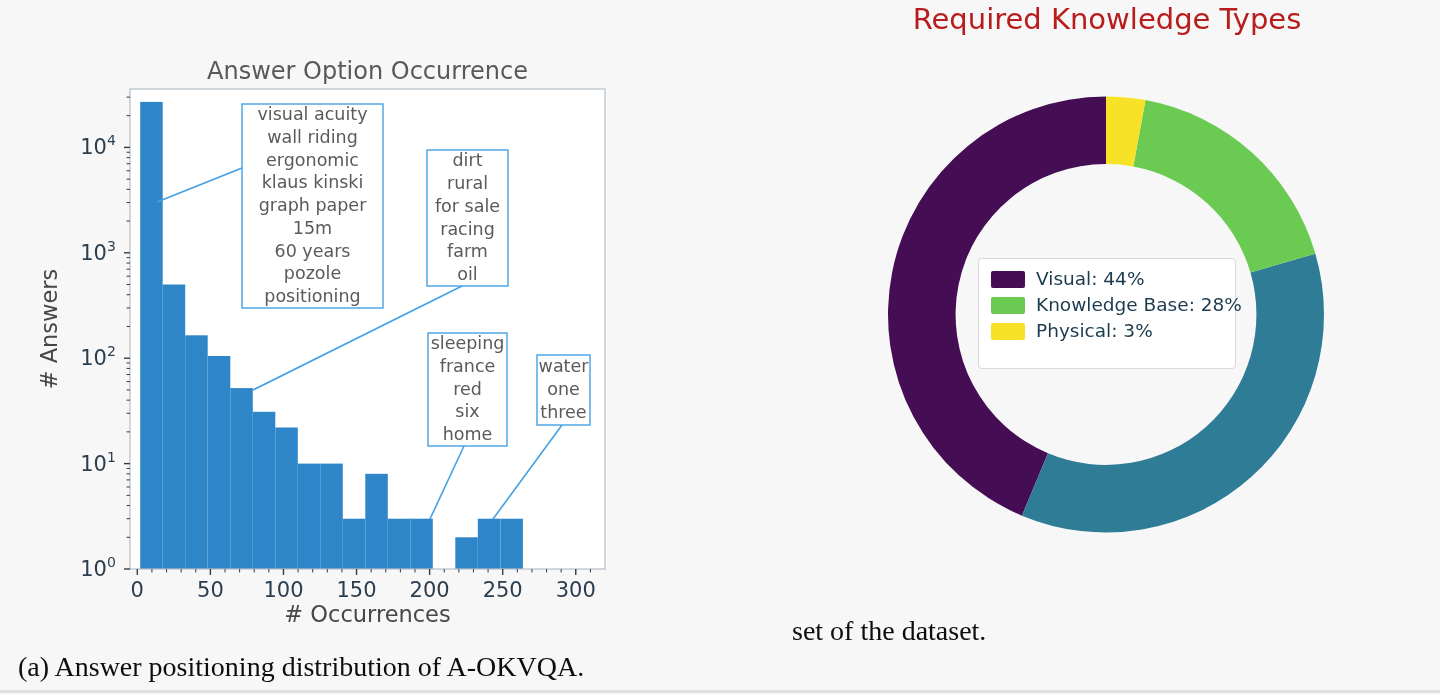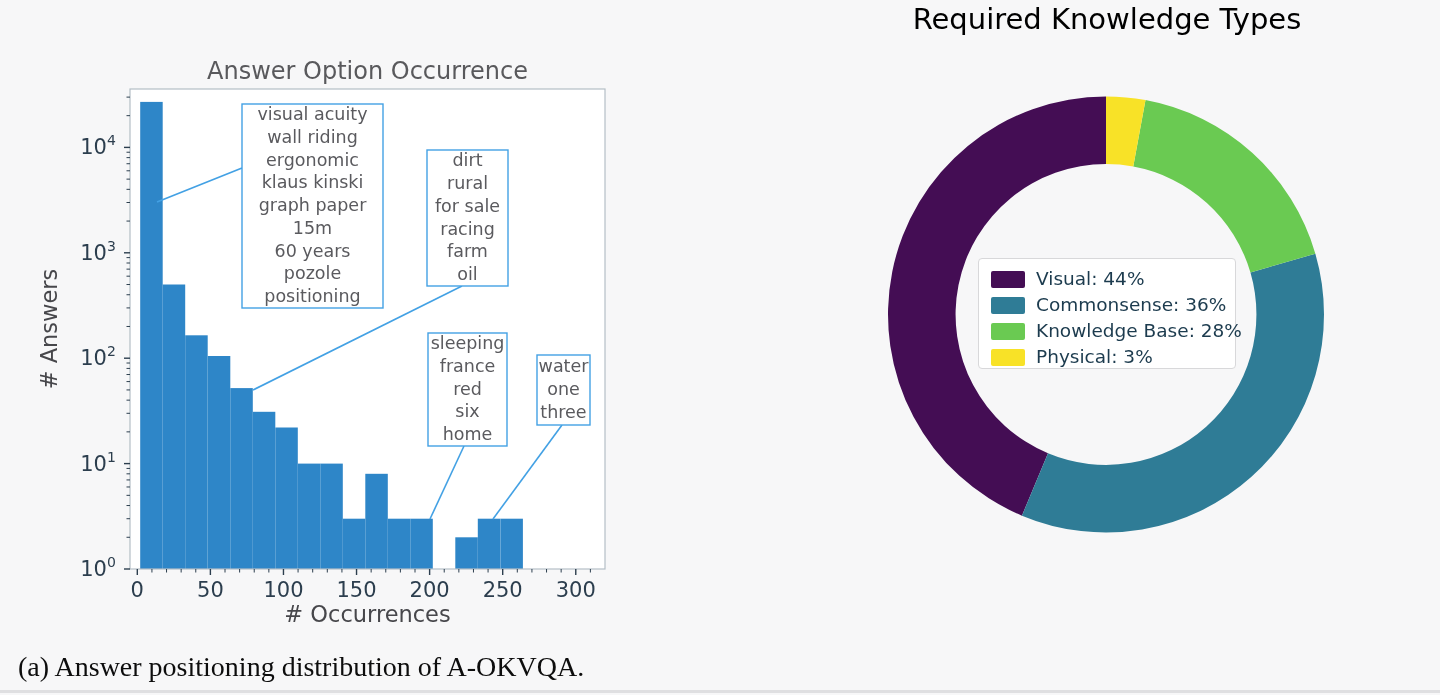--- a/index.html
+++ b/index.html
@@ -1,21 +1,21 @@
 <!DOCTYPE html>
 <html><head>
 <meta charset="utf-8">
 <style>
   html,body{margin:0;padding:0;}
   body{width:1440px;height:695px;position:relative;overflow:hidden;
        background:#f7f7f8;font-family:"DejaVu Sans",sans-serif;}
   .abs{position:absolute;}
   #hist-svg{left:0;top:0;}
   #pie-svg{left:720px;top:0;}
-  #right-title{left:790px;top:2px;width:634px;font-size:29px;color:#000000;text-align:center;}
+  #right-title{left:790px;top:2px;width:634px;font-size:29px;color:#b91c1c;text-align:center;}
   #pie-legend{left:978px;top:258px;width:258px;height:111px;background:#ffffff;
       border:1px solid #d8d8da;border-radius:4px;box-sizing:border-box;
       padding:7px 0 0 12px;z-index:5;}
   .legend-row{display:flex;align-items:center;height:26px;}
   .legend-swatch{width:34px;height:17px;border-radius:2px;margin-right:11px;flex:0 0 auto;}
   .legend-label{font-size:18.5px;color:#1c3b4e;line-height:1;white-space:nowrap;}
   .caption{font-family:"Liberation Serif",serif;color:#0d0d0d;font-size:28px;}
   #caption-a{left:18px;top:651px;width:680px;}
   #caption-b{left:792px;top:612px;width:648px;line-height:37px;}
   #bottom-rule{left:0;top:690px;width:1440px;height:3px;background:#dcdcde;opacity:.9;}
@@ -170,31 +170,28 @@
   </svg>
 
 <div id="right-title" class="abs">Required Knowledge Types</div>
 
 <div id="pie-legend" class="abs">
     <div class="legend-row">
       <span class="legend-swatch" style="background: rgb(68, 13, 84);"></span>
       <span class="legend-label">Visual: 44%</span>
     </div>
     <div class="legend-row">
-      <span class="legend-swatch" style="background: rgb(47, 124, 150);"></span>
-      <span class="legend-label">Commonsense: 36%</span>
-    </div>
-    <div class="legend-row">
       <span class="legend-swatch" style="background: rgb(106, 202, 82);"></span>
       <span class="legend-label">Knowledge Base: 28%</span>
     </div>
     <div class="legend-row">
       <span class="legend-swatch" style="background: rgb(248, 226, 39);"></span>
       <span class="legend-label">Physical: 3%</span>
     </div>
   </div>
 
 <div id="caption-a" class="abs caption">(a) Answer positioning distribution of A-OKVQA.</div>
 
 <div id="caption-b" class="abs caption">
+  <div>set of the dataset.</div>
 </div>
 
 <div id="bottom-rule" class="abs"></div>
 
 </body></html>

